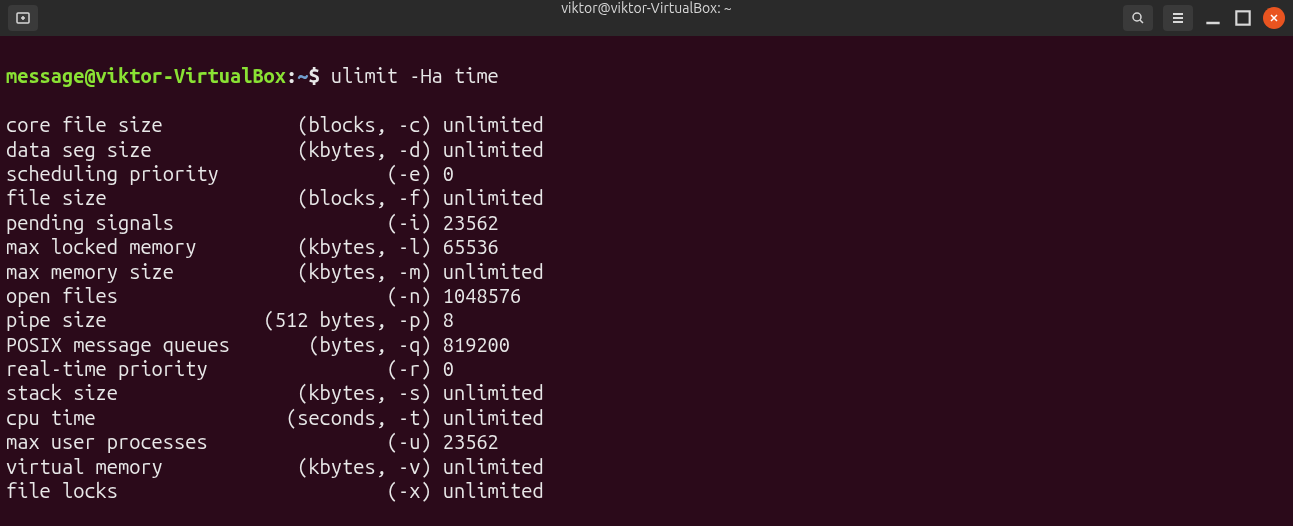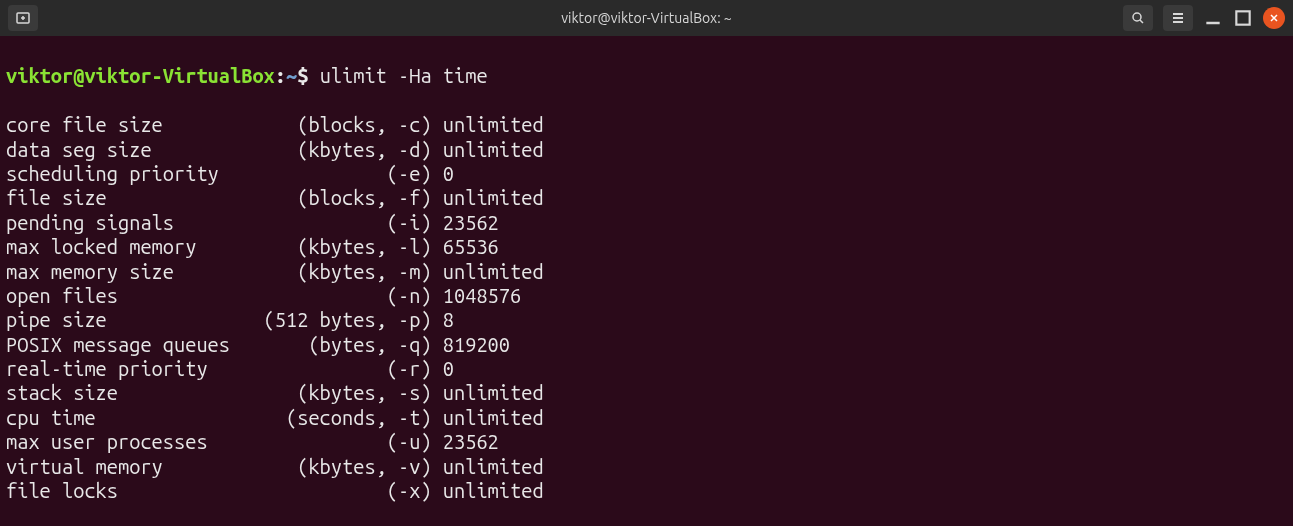--- a/index.html
+++ b/index.html
@@ -9,21 +9,20 @@
     background: #2b0a1a;
     font-family: "Ubuntu Mono", "DejaVu Sans Mono", "Courier New", monospace;
     font-size: 20px;
     color: #e8e8e8;
     overflow: hidden;
   }
   .titlebar {
     height: 36px;
     background: #2a2a2a;
     display: flex;
-    align-items: center;
     padding: 0 8px;
     color: #d8d8d8;
     font-family: "Ubuntu", "DejaVu Sans", sans-serif;
     font-size: 14px;
     position: relative;
   }
   .title-left {
     display: flex;
     align-items: center;
     gap: 8px;
@@ -123,16 +122,16 @@
     </div>
     <div class="close-btn">
       <svg viewBox="0 0 10 10" fill="none" stroke="#fff" stroke-width="1.5">
         <path d="M2 2l6 6M8 2l-6 6"></path>
       </svg>
     </div>
   </div>
 </div>
 
 <div class="terminal">
-<span class="row"><span class="prompt-user">viktor@viktor-VirtualBox</span><span class="prompt-colon">:</span><span class="prompt-path">~</span><span class="prompt-dollar">$</span><span class="cmd"> </span><span class="cmd">ulimit -Ha time</span></span>
+<span class="row"><span class="prompt-user">message@viktor-VirtualBox</span><span class="prompt-colon">:</span><span class="prompt-path">~</span><span class="prompt-dollar">$</span><span class="cmd"> </span><span class="cmd">ulimit -Ha time</span></span>
 <div id="rows-container"><span class="row">core file size            (blocks, -c) unlimited</span><span class="row">data seg size             (kbytes, -d) unlimited</span><span class="row">scheduling priority               (-e) 0</span><span class="row">file size                 (blocks, -f) unlimited</span><span class="row">pending signals                   (-i) 23562</span><span class="row">max locked memory         (kbytes, -l) 65536</span><span class="row">max memory size           (kbytes, -m) unlimited</span><span class="row">open files                        (-n) 1048576</span><span class="row">pipe size              (512 bytes, -p) 8</span><span class="row">POSIX message queues       (bytes, -q) 819200</span><span class="row">real-time priority                (-r) 0</span><span class="row">stack size                (kbytes, -s) unlimited</span><span class="row">cpu time                 (seconds, -t) unlimited</span><span class="row">max user processes                (-u) 23562</span><span class="row">virtual memory            (kbytes, -v) unlimited</span><span class="row">file locks                        (-x) unlimited</span></div>
 
 </div>
 
 </body></html>

